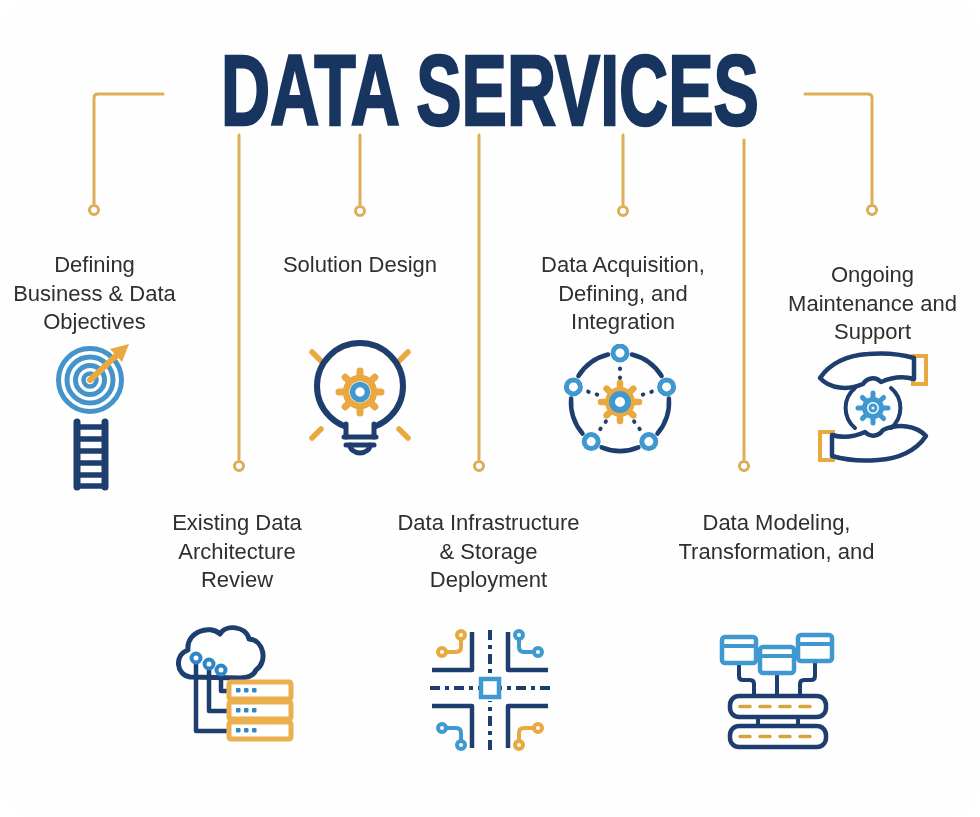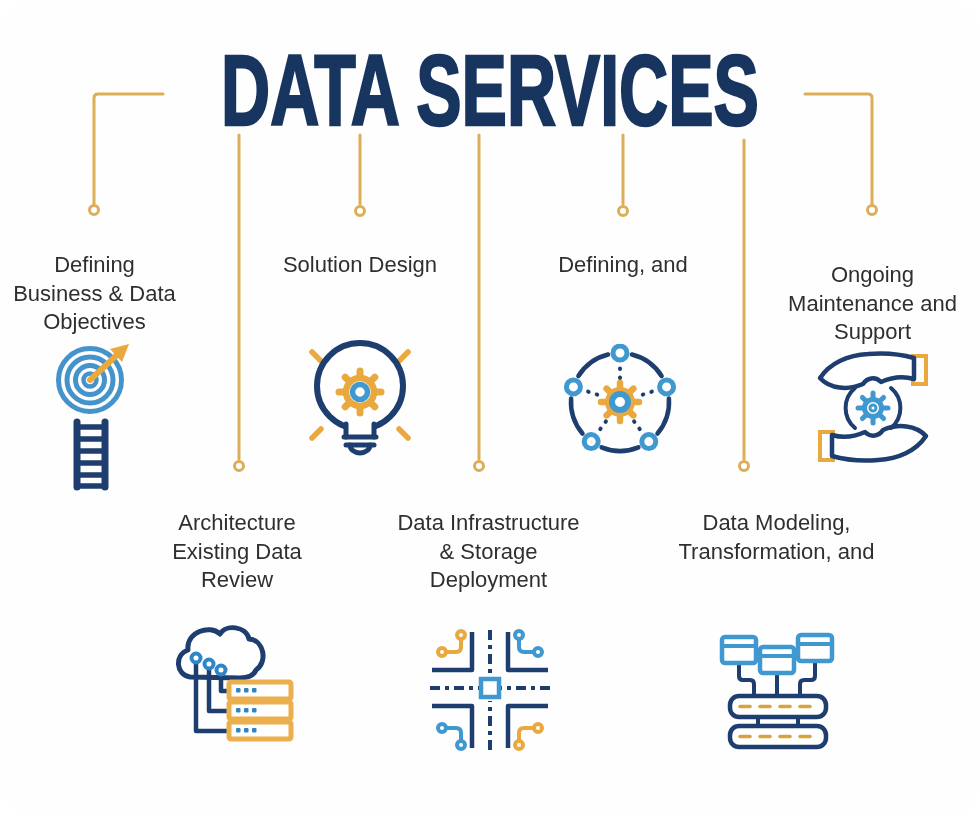--- a/index.html
+++ b/index.html
@@ -77,30 +77,32 @@
 
   <div class="label l1">
     <div>Defining</div>
     <div>Business &amp; Data</div>
     <div>Objectives</div>
   </div>
   <div class="label l2">
     <div>Solution Design</div>
   </div>
   <div class="label l3">
+    <div>Data Acquisition,</div>
     <div>Defining, and</div>
+    <div>Integration</div>
   </div>
   <div class="label l4">
     <div>Ongoing</div>
     <div>Maintenance and</div>
     <div>Support</div>
   </div>
   <div class="label l5">
+    <div>Existing Data</div>
     <div>Architecture</div>
-    <div>Existing Data</div>
     <div>Review</div>
   </div>
   <div class="label l6">
     <div>Data Infrastructure</div>
     <div>&amp; Storage</div>
     <div>Deployment</div>
   </div>
   <div class="label l7">
     <div>Data Modeling,</div>
     <div>Transformation, and</div>

